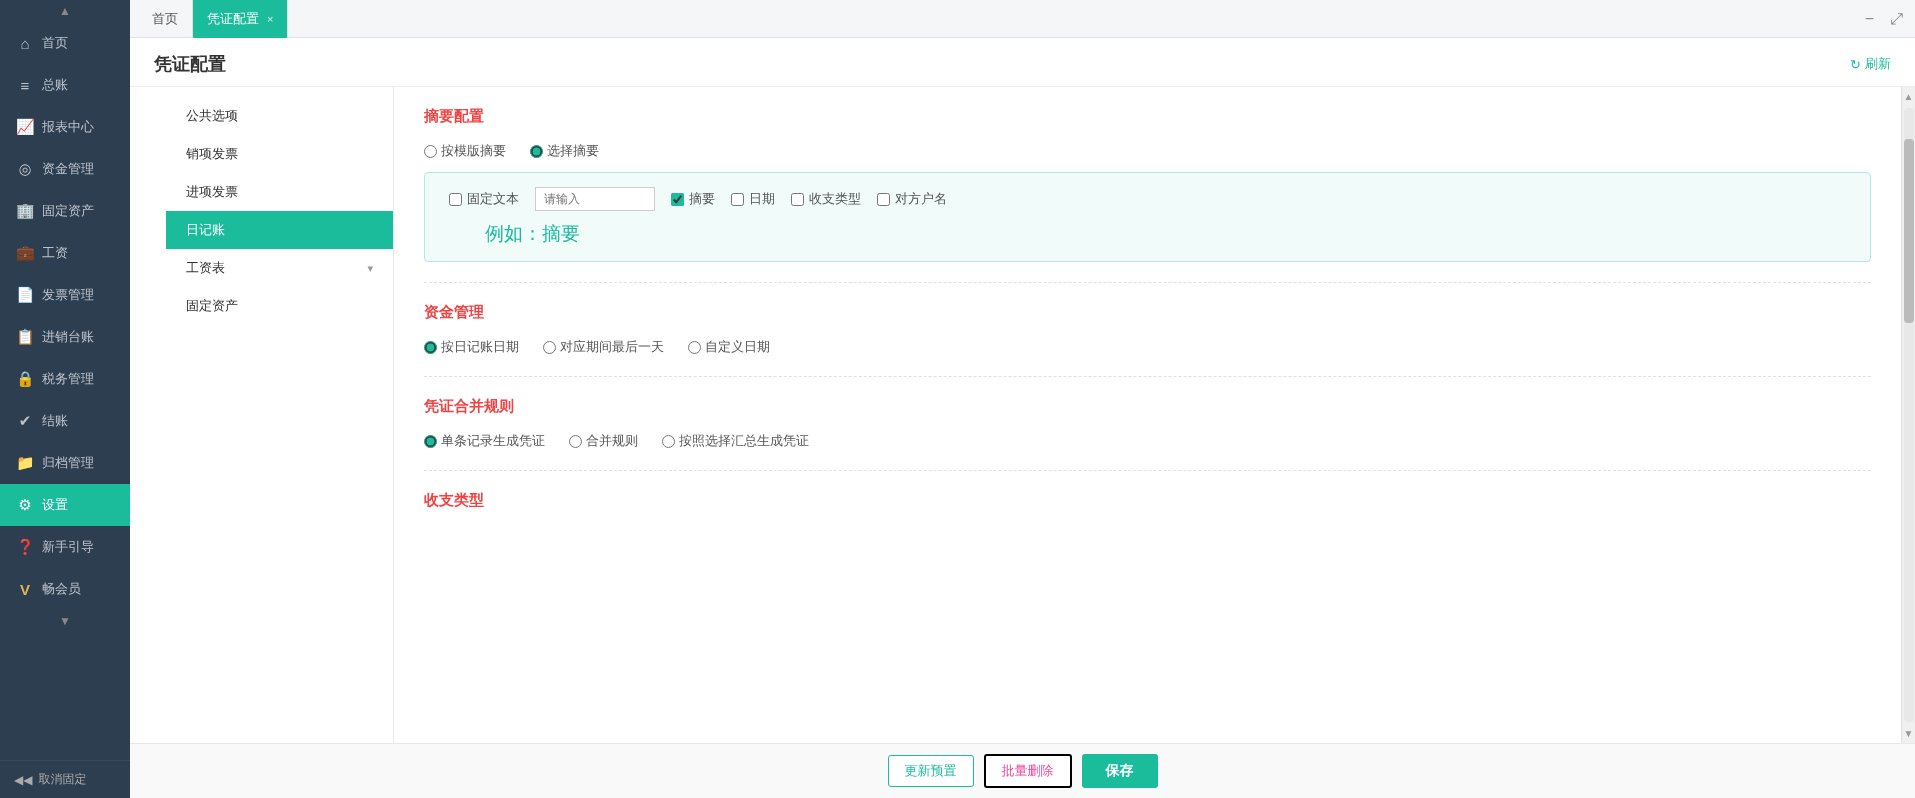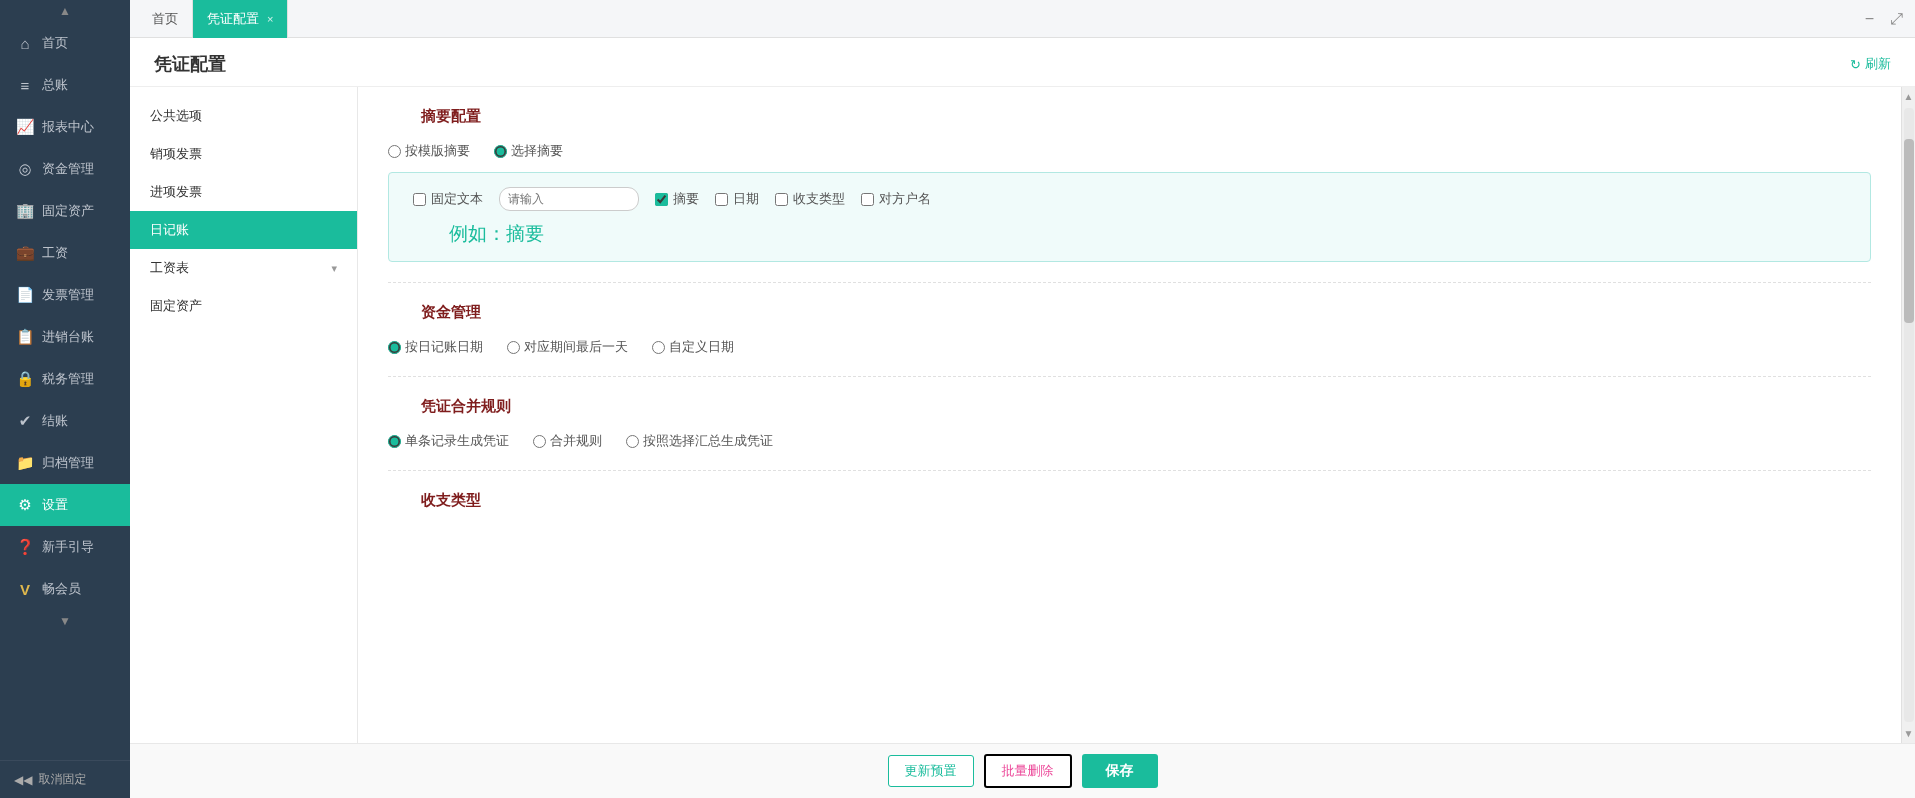--- a/index.html
+++ b/index.html
@@ -118,20 +118,21 @@
       overflow: hidden;
     }
 
     
     .left-nav {
       width: 228px;
       border-right: 1px solid #e8e8e8;
       padding: 10px 0;
       flex-shrink: 0;
       background: #fff;
+      margin-left: 36px;
     }
     .left-nav-item {
       padding: 10px 20px;
       cursor: pointer;
       color: #333;
       font-size: 13px;
       display: flex; align-items: center; justify-content: space-between;
     }
     .left-nav-item.active { background: #1abc9c; color: #fff; }
     .left-nav-item .chevron { font-size: 11px; color: #999; }
@@ -148,23 +149,22 @@
     
     .section {
       margin-bottom: 20px;
       padding-bottom: 20px;
       border-bottom: 1px dashed #e0e0e0;
     }
     .section:last-child { border-bottom: none; }
     .section-title {
       font-size: 15px;
       font-weight: bold;
-      color: #7f1d1d;
+      color: #ef4444;
       margin-bottom: 16px;
-      margin-left: 33px;
     }
 
     
     .radio-group { display: flex; align-items: center; gap: 24px; flex-wrap: wrap; }
     .radio-label { display: flex; align-items: center; gap: 4px; cursor: pointer; color: #555; font-size: 13px; }
     .radio-label input[type="radio"] { accent-color: #1abc9c; cursor: pointer; }
 
     
     .summary-config-box {
       background: #f0fbfa;
@@ -172,22 +172,22 @@
       border-radius: 4px;
       padding: 14px 16px;
       margin-top: 12px;
     }
     .summary-checkboxes {
       display: flex; gap: 16px; flex-wrap: wrap; padding-left: 8px;
     }
     .check-label { display: flex; align-items: center; gap: 5px; cursor: pointer; color: #555; font-size: 13px; }
     .check-label input[type="checkbox"] { accent-color: #1abc9c; cursor: pointer; }
     .text-input {
-      border: 1px solid #ccc; border-radius: 11px; padding: 4px 8px; font-size: 12px; color: #999;
-      width: 140px; outline: none;
+      border: 1px solid #ccc; border-radius: 0; padding: 4px 8px; font-size: 12px; color: #999;
+      width: 120px; outline: none;
     }
     .example-text { margin-top: 10px; color: #1abc9c; font-size: 19px; margin-left: 44px; }
     .example-text span { color: #1abc9c; }
 
     
     .bottom-bar {
       display: flex; justify-content: center; align-items: center; gap: 10px;
       padding: 10px 24px;
       background: #f9f9f9;
       border-top: 1px solid #e8e8e8;

